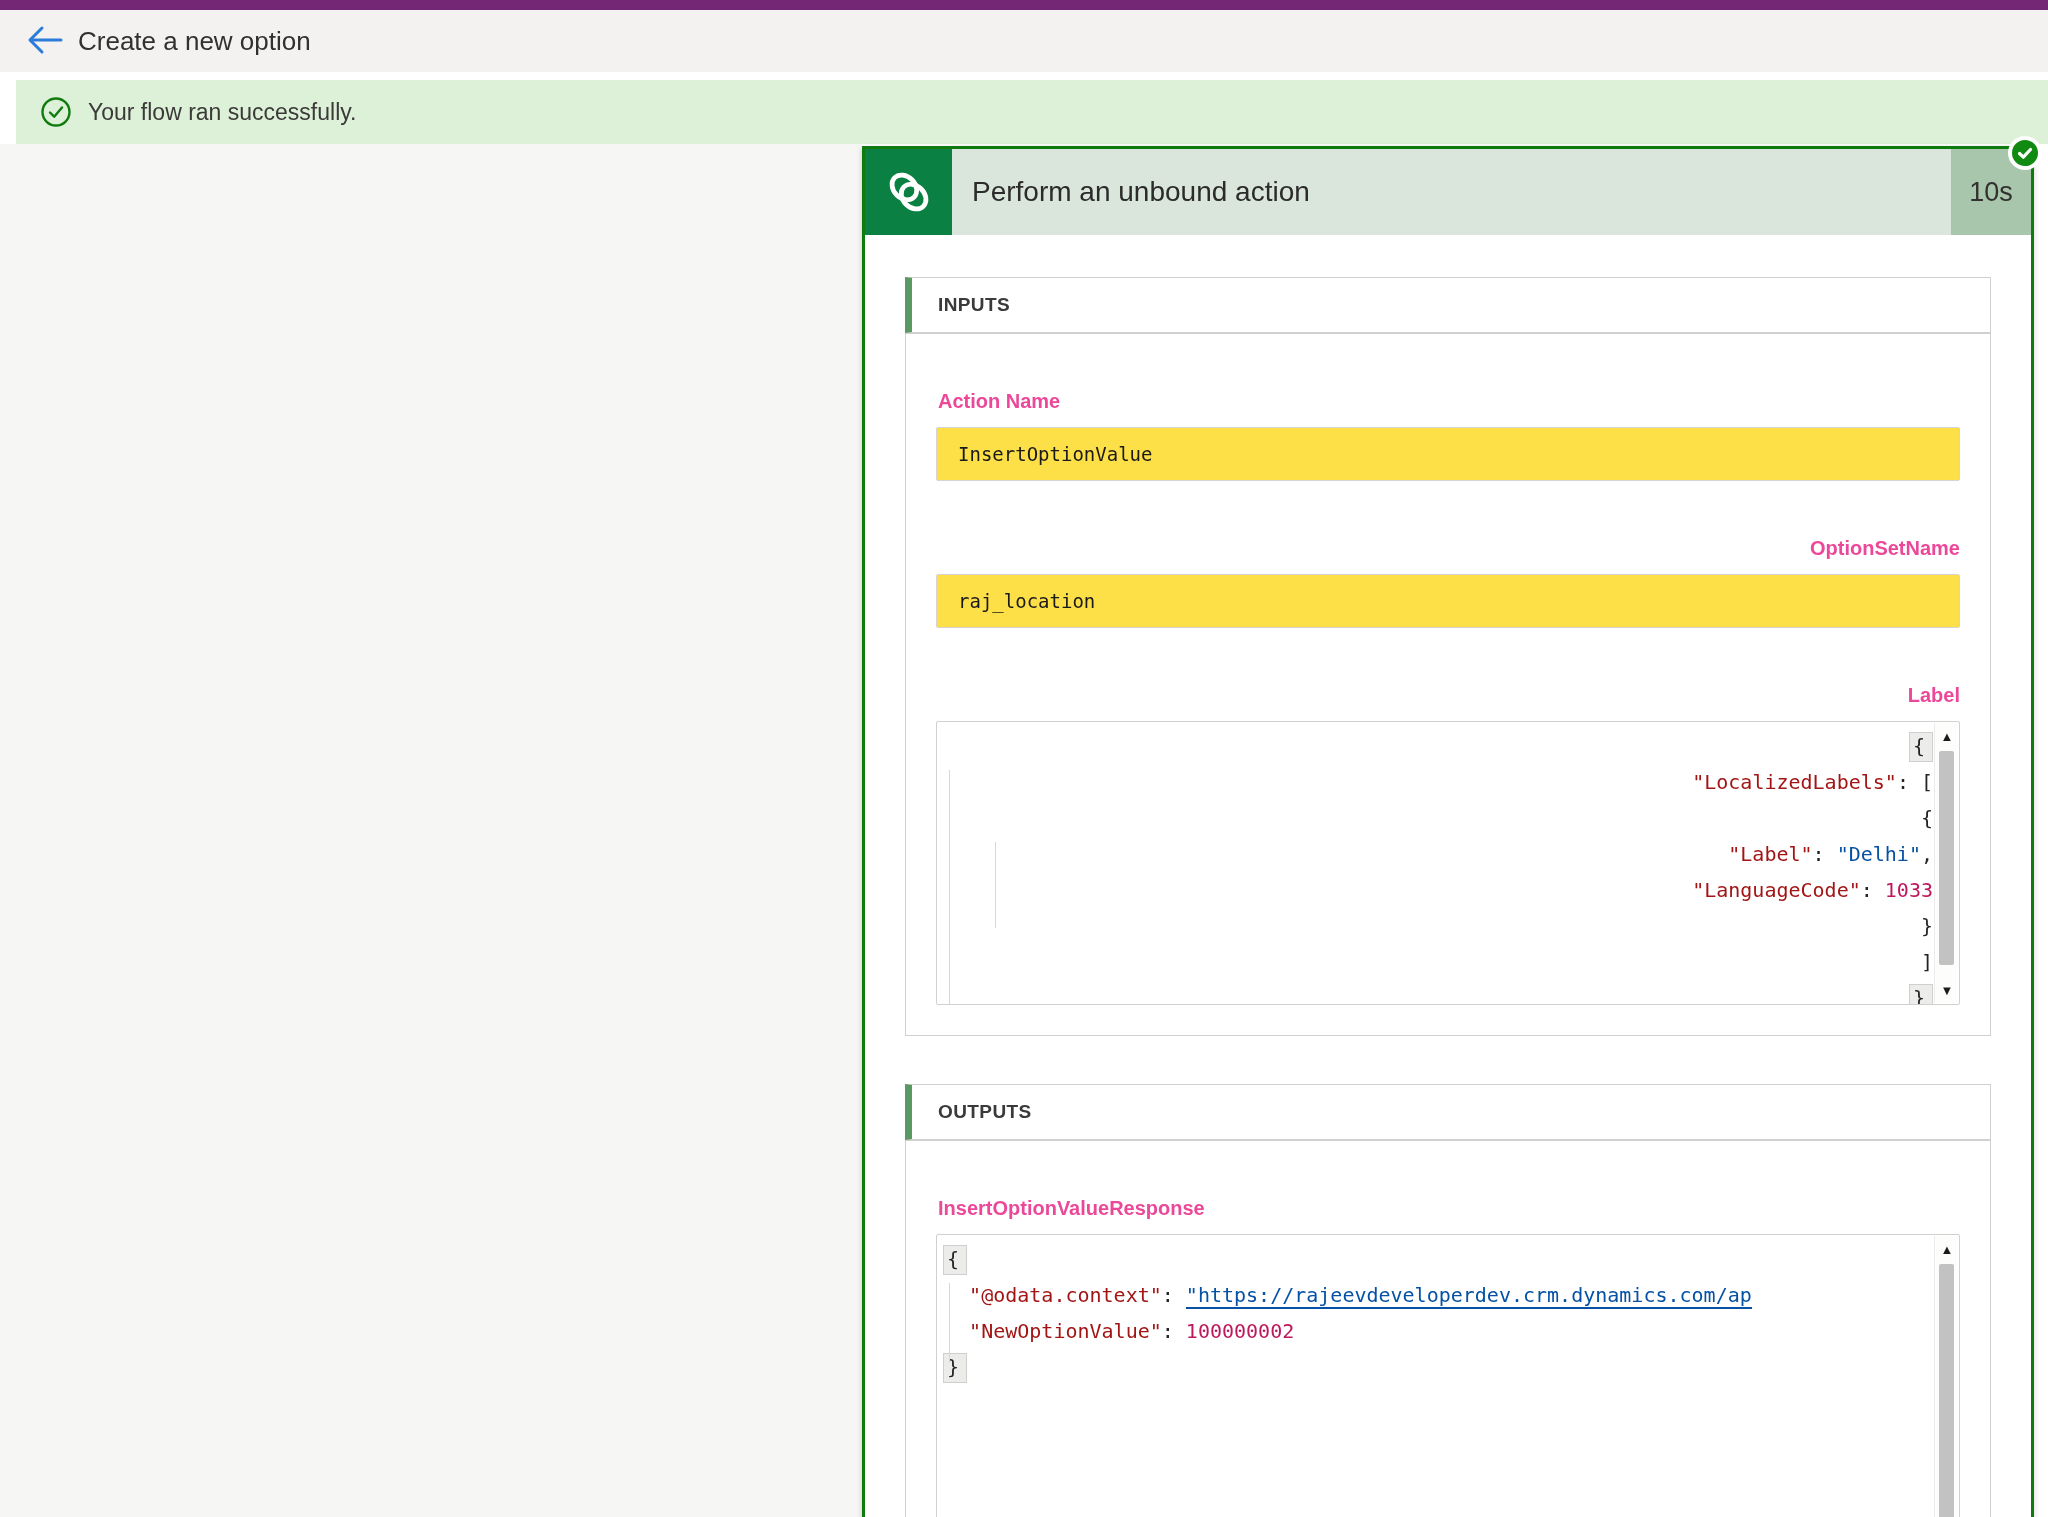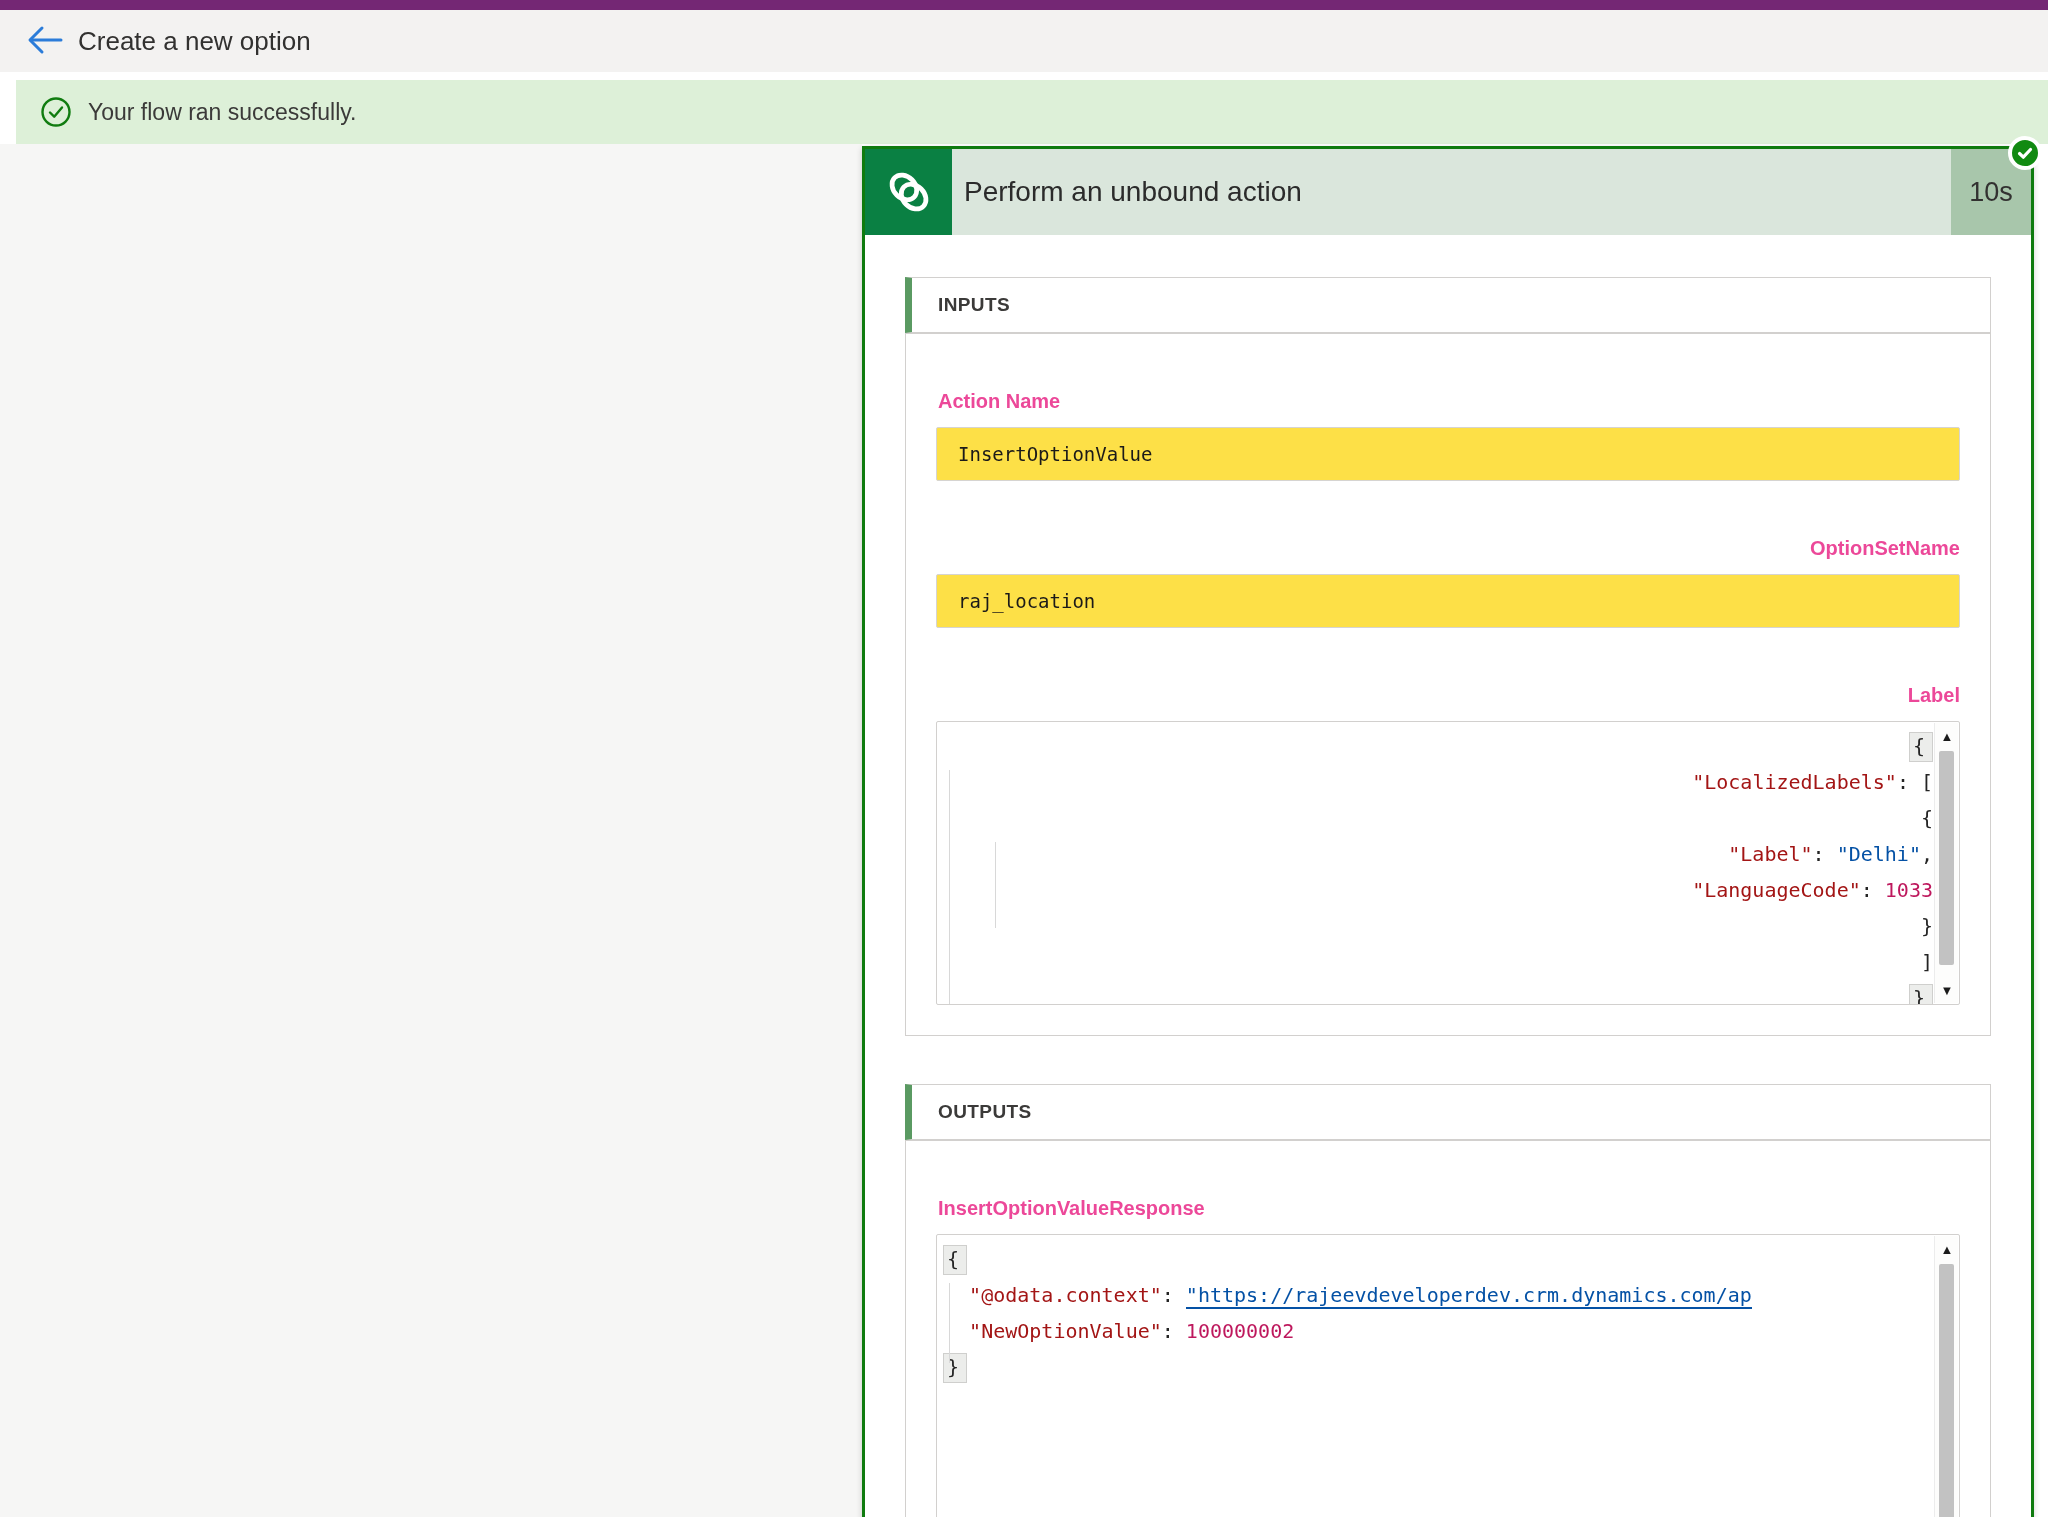--- a/index.html
+++ b/index.html
@@ -24,21 +24,21 @@
   .banner-text { margin-left:16px; font-size:23px; color:#3b3a39; }
 
   
   .left-panel { position:absolute; left:0; top:144px; width:862px; height:1373px; background:#f6f6f5; }
 
   
   .card { position:absolute; left:862px; top:146px; width:1172px; height:1600px;
     background:#ffffff; border:3px solid #0f7b0f; box-shadow:0 2px 6px rgba(0,0,0,.18); }
   .card-header { position:relative; display:flex; height:86px; background:#dae6dc; cursor:pointer; }
   .connector-sq { width:87px; height:86px; background:#0a8043; display:flex; align-items:center; justify-content:center; }
-  .card-title { flex:1; display:flex; align-items:center; padding-left:12px; font-size:28px; color:#2b2b2b; }
+  .card-title { flex:1; display:flex; align-items:center; padding-left:20px; font-size:28px; color:#2b2b2b; }
   .duration-badge { width:80px; height:86px; background:#a8c6ab; display:flex; align-items:center; justify-content:center;
     font-size:27px; color:#323130; }
   .status-badge { position:absolute; top:-13px; right:-11px; width:34px; height:34px; background:#118a11;
     border:4px solid #ffffff; border-radius:50%; display:flex; align-items:center; justify-content:center; }
 
   .card-body { padding:42px 40px 0 40px; }
 
   
   .section-header { height:56px; background:#ffffff; border:1px solid #d2d0ce; border-left:7px solid #5a9a62;
     display:flex; align-items:center; padding-left:26px; }

